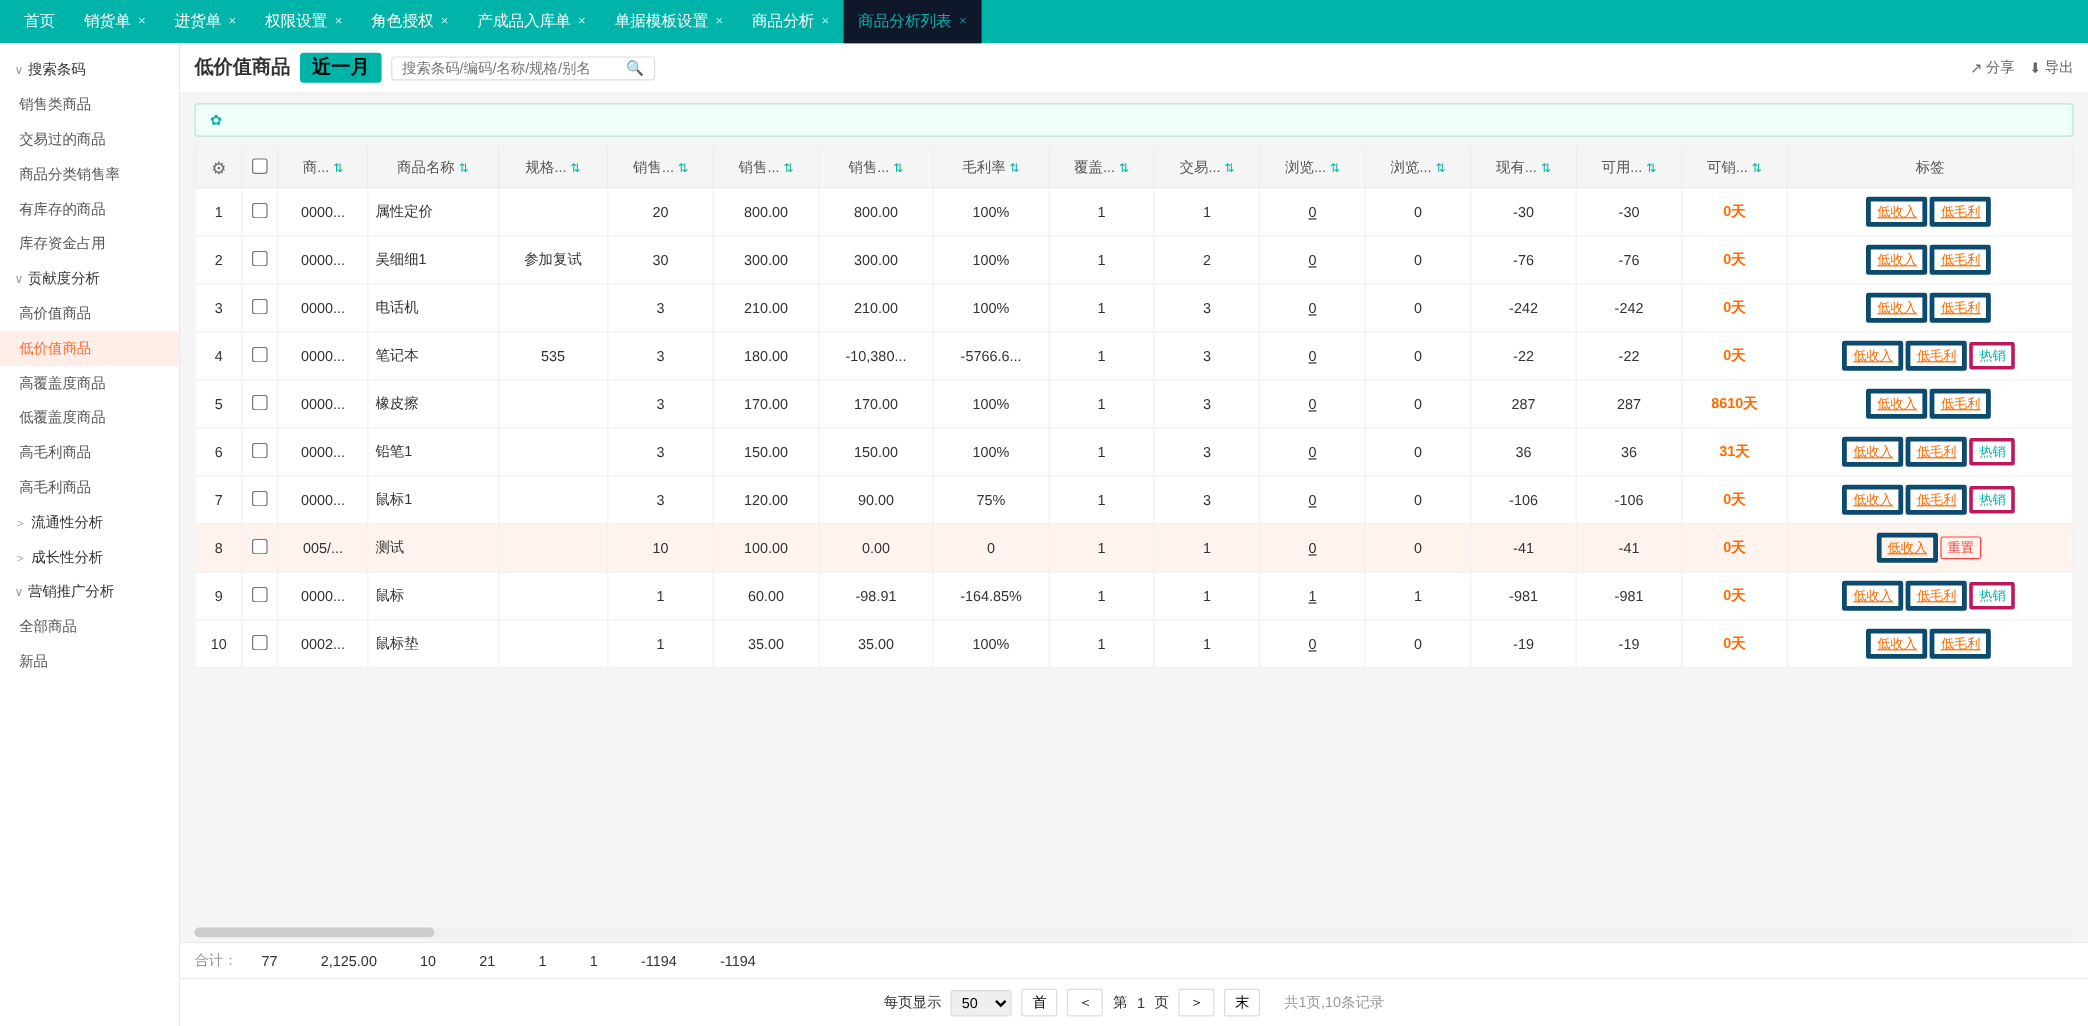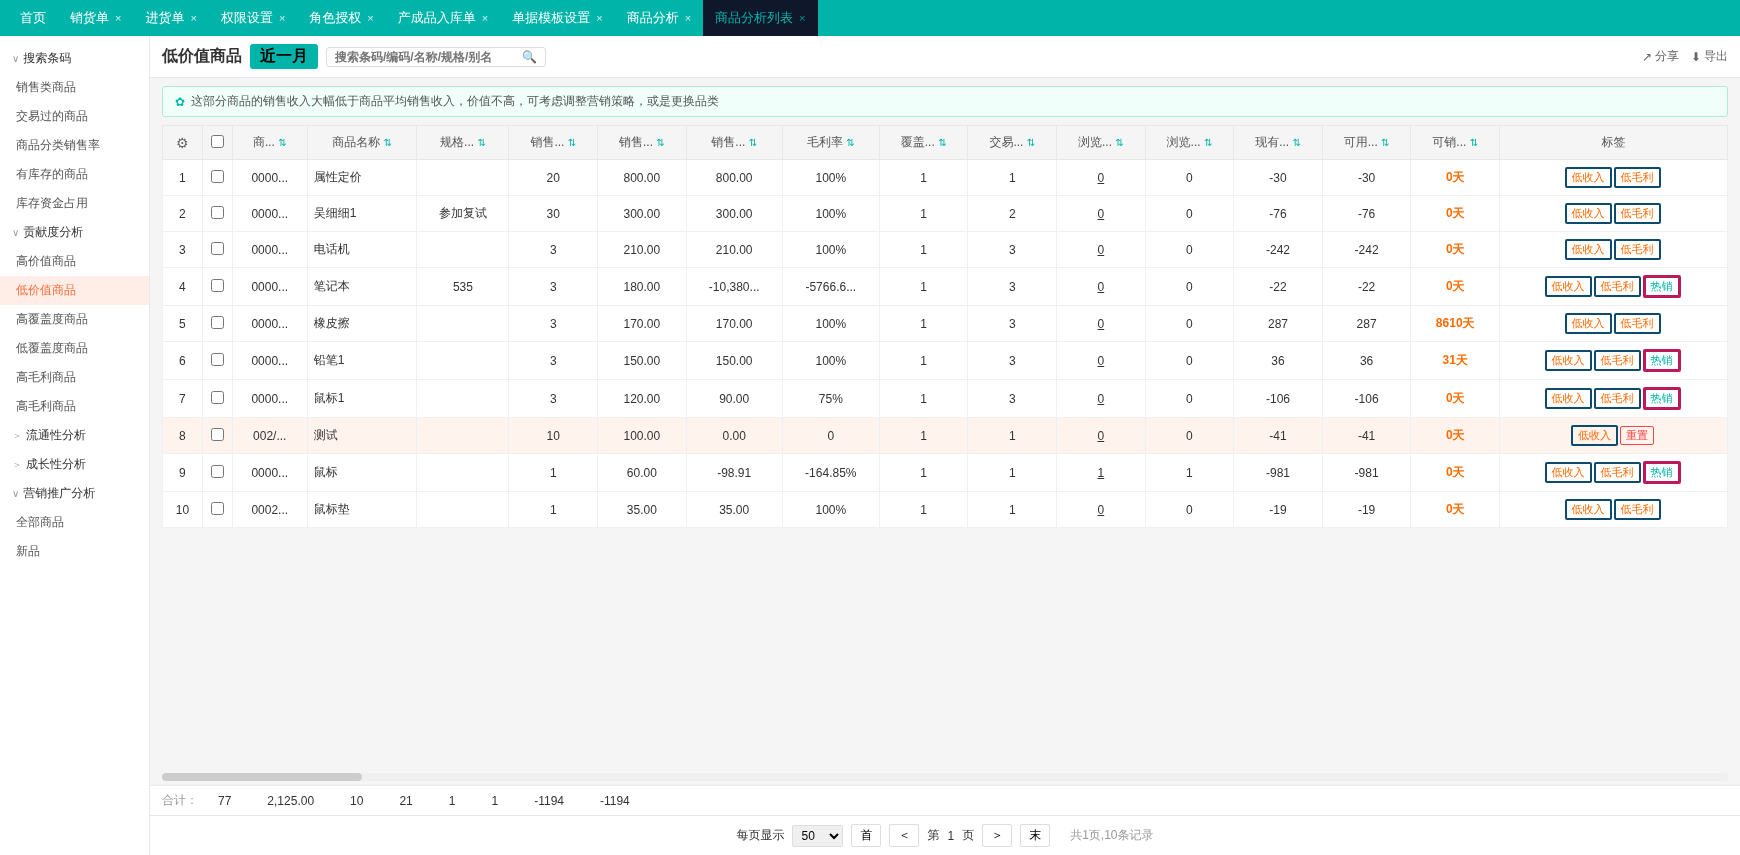--- a/index.html
+++ b/index.html
@@ -22,42 +22,42 @@
     .sidebar-item.active { background: #ffeee8; color: #ff6b35; }
 
     
     .main { flex: 1; display: flex; flex-direction: column; overflow: hidden; }
 
     
     .header-bar { display: flex; align-items: center; padding: 8px 12px; background: #fff; border-bottom: 1px solid #e8e8e8; gap: 8px; }
     .page-title { font-size: 16px; font-weight: bold; color: #333; }
     .period-btn { background: #00b4aa; color: #000000; border: none; padding: 2px 10px; border-radius: 3px; font-size: 16px; cursor: pointer; font-weight: bold; }
     .search-box { display: flex; align-items: center; border: 1px solid #ddd; border-radius: 3px; padding: 2px 8px; flex: 0 0 220px; }
-    .search-box input { border: none; outline: none; font-size: 12px; flex: 1; font-weight: bold; }
+    .search-box input { border: none; outline: none; font-size: 12px; flex: 1; }
     .search-icon { color: #00b4aa; cursor: pointer; }
     .header-right { margin-left: auto; display: flex; align-items: center; gap: 12px; }
     .action-btn { display: flex; align-items: center; gap: 3px; color: #666; cursor: pointer; font-size: 12px; }
 
     
     .info-banner { background: #f0fff9; border: 1px solid #b2e8d8; margin: 8px 12px; padding: 6px 12px; border-radius: 3px; font-size: 12px; color: #555; display: flex; align-items: center; gap: 6px; }
     .info-icon { color: #00b4aa; }
 
     
     .table-wrap { flex: 1; overflow: auto; padding: 0 12px; }
     table { width: 100%; border-collapse: collapse; background: #fff; font-size: 12px; }
     thead tr { background: #f5f5f5; }
     thead th { padding: 8px 6px; border: 1px solid #e8e8e8; font-weight: normal; color: #555; white-space: nowrap; text-align: center; position: sticky; top: 0; background: #f5f5f5; z-index: 2; }
     thead th.sortable { cursor: pointer; }
     thead th .sort-icon { color: #00b4aa; font-size: 10px; }
     tbody tr { border-bottom: 1px solid #f0f0f0; }
     tbody tr.highlighted { background: #fff3ee; }
     tbody td { padding: 7px 6px; border: 1px solid #f0f0f0; text-align: center; white-space: nowrap; }
     tbody td.text-left { text-align: left; }
     .tag { display: inline-block; padding: 1px 5px; border-radius: 2px; font-size: 11px; margin-right: 2px; }
-    .tag-orange { color: #ff6b00; border: 2px solid #0c4a6e; }
+    .tag-orange { color: #ff6b00; border: 4px solid #0c4a6e; text-decoration: underline; }
     .tag-red { color: #f44; border: 1px solid #f44; }
     .tag-green { color: #00b4aa; border: 3px solid #be185d; }
     .link-underline { text-decoration: underline; color: #333; cursor: pointer; }
     .day-badge { color: #ff6b00; font-weight: bold; }
     .checkbox-cell { width: 30px; }
     input[type="checkbox"] { cursor: pointer; }
 
     
     .footer-bar { background: #fff; border-top: 1px solid #e8e8e8; padding: 6px 12px; display: flex; align-items: center; gap: 20px; }
     .footer-label { color: #999; font-size: 12px; }
@@ -150,21 +150,20 @@
         </div>
         <div class="action-btn">
           <span>⬇</span>
           <span>导出</span>
         </div>
       </div>
     </div>
 
     <div class="info-banner">
       <span class="info-icon">✿</span>
-      <span>这部分商品的销售收入大幅低于商品平均销售收入，价值不高，可考虑调整营销策略，或是更换品类</span>
     </div>
 
     <div class="table-wrap">
       <table>
         <thead>
           <tr>
             <th><span class="gear-icon">⚙</span></th>
             <th class="checkbox-cell"><input type="checkbox" style=""></th>
             <th class="sortable">商... <span class="sort-icon">⇅</span></th>
             <th class="sortable">商品名称 <span class="sort-icon">⇅</span></th>
@@ -313,21 +312,21 @@
       <td><span class="link-underline">0</span></td>
       <td>0</td>
       <td>-106</td>
       <td>-106</td>
       <td><span class="day-badge" style="color:#ff6b00">0天</span></td>
       <td><span class="tag tag-orange">低收入</span><span class="tag tag-orange">低毛利</span><span class="tag tag-green">热销</span></td>
     </tr>
             <tr class="highlighted">
       <td>8</td>
       <td class="checkbox-cell"><input type="checkbox" style=""></td>
-      <td>002/...</td>
+      <td>005/...</td>
       <td class="text-left">测试</td>
       <td></td>
       <td>10</td>
       <td>100.00</td>
       <td>0.00</td>
       <td>0</td>
       <td>1</td>
       <td>1</td>
       <td><span class="link-underline">0</span></td>
       <td>0</td>

